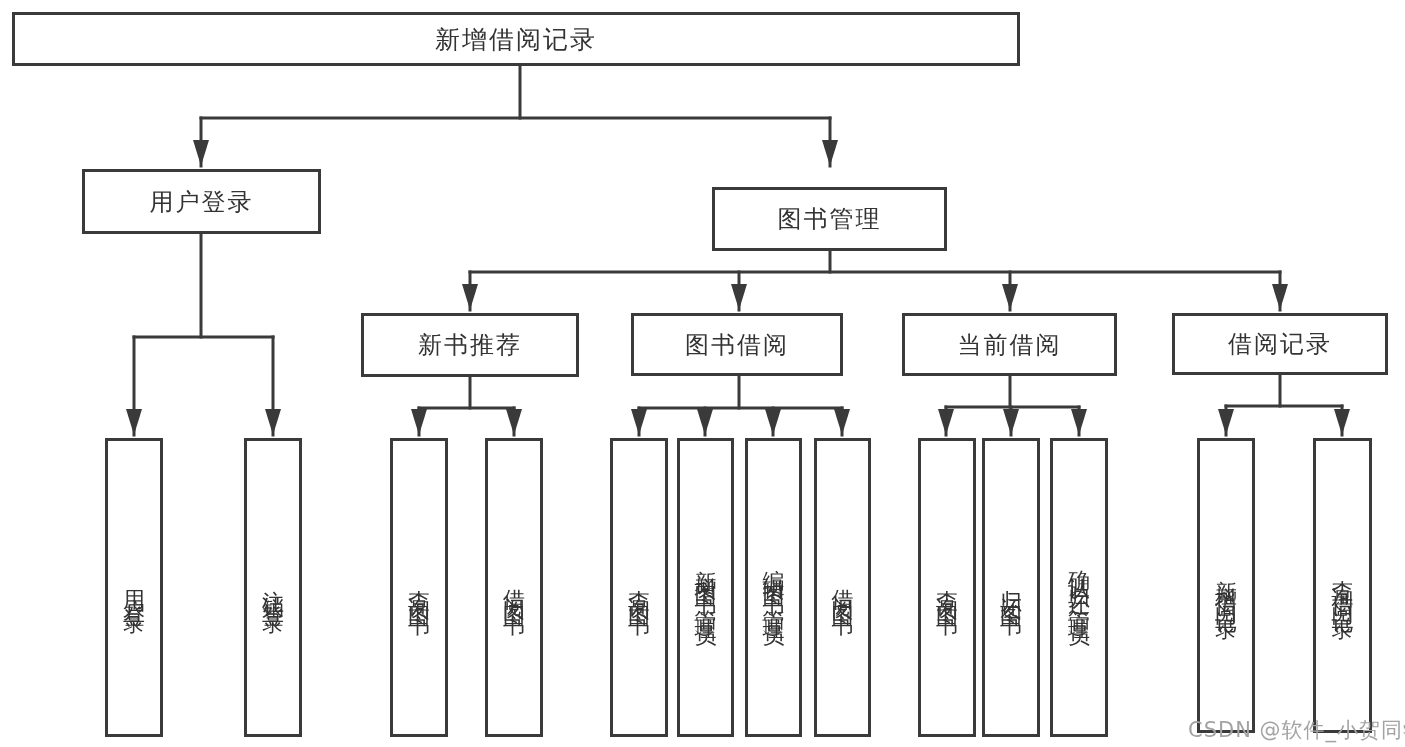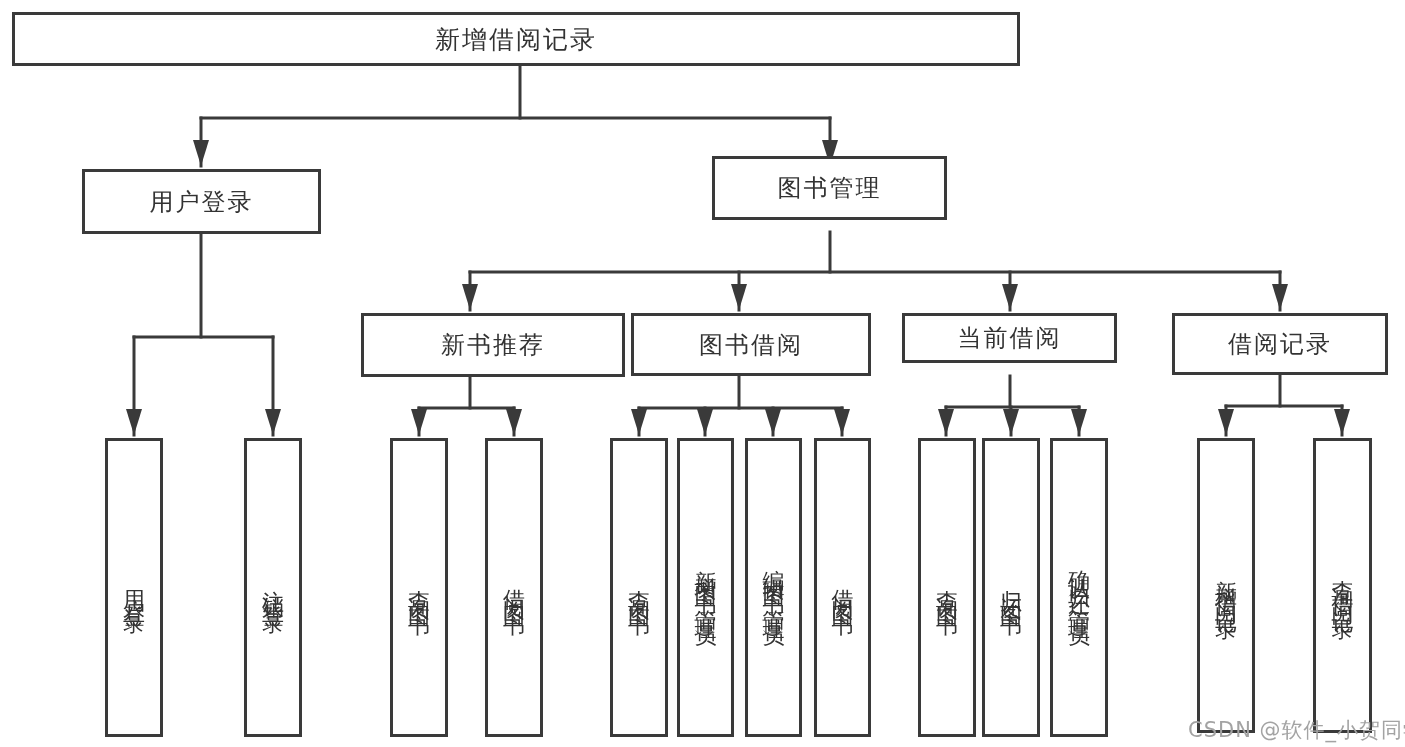--- a/index.html
+++ b/index.html
@@ -91,25 +91,25 @@
       <line x1="1280" y1="375" x2="1280" y2="406"></line>
       <line x1="1226" y1="406" x2="1342" y2="406"></line>
       <line x1="1226" y1="406" x2="1226" y2="435" marker-end="url(#ah)"></line>
       <line x1="1342" y1="406" x2="1342" y2="435" marker-end="url(#ah)"></line>
     </g>
   </svg>
 
   <div class="hbox root" style="left:12px;top:12px;width:1008px;height:54px;">新增借阅记录</div>
 
   <div class="hbox" style="left:82px;top:169px;width:239px;height:65px;">用户登录</div>
-  <div class="hbox" style="left:712px;top:156px;width:235px;height:64px;">图书管理</div>
+  <div class="hbox" style="left:712px;top:187px;width:235px;height:64px;">图书管理</div>
 
-  <div class="hbox" style="left:361px;top:313px;width:264px;height:64px;">新书推荐</div>
-  <div class="hbox" style="left:631px;top:313px;width:240px;height:63px;">图书借阅</div>
-  <div class="hbox" style="left:902px;top:313px;width:215px;height:50px;">当前借阅</div>
+  <div class="hbox" style="left:361px;top:313px;width:218px;height:64px;">新书推荐</div>
+  <div class="hbox" style="left:631px;top:313px;width:212px;height:63px;">图书借阅</div>
+  <div class="hbox" style="left:902px;top:313px;width:215px;height:63px;">当前借阅</div>
   <div class="hbox" style="left:1172px;top:313px;width:216px;height:62px;">借阅记录</div>
 
   <div class="leaf" style="left:105px;top:438px;width:58px;height:299px;">
       <span>用户登录</span>
     </div>
   <div class="leaf" style="left:244px;top:438px;width:58px;height:299px;">
       <span>注销登录</span>
     </div>
 
   <div class="leaf" style="left:390px;top:438px;width:58px;height:299px;">

